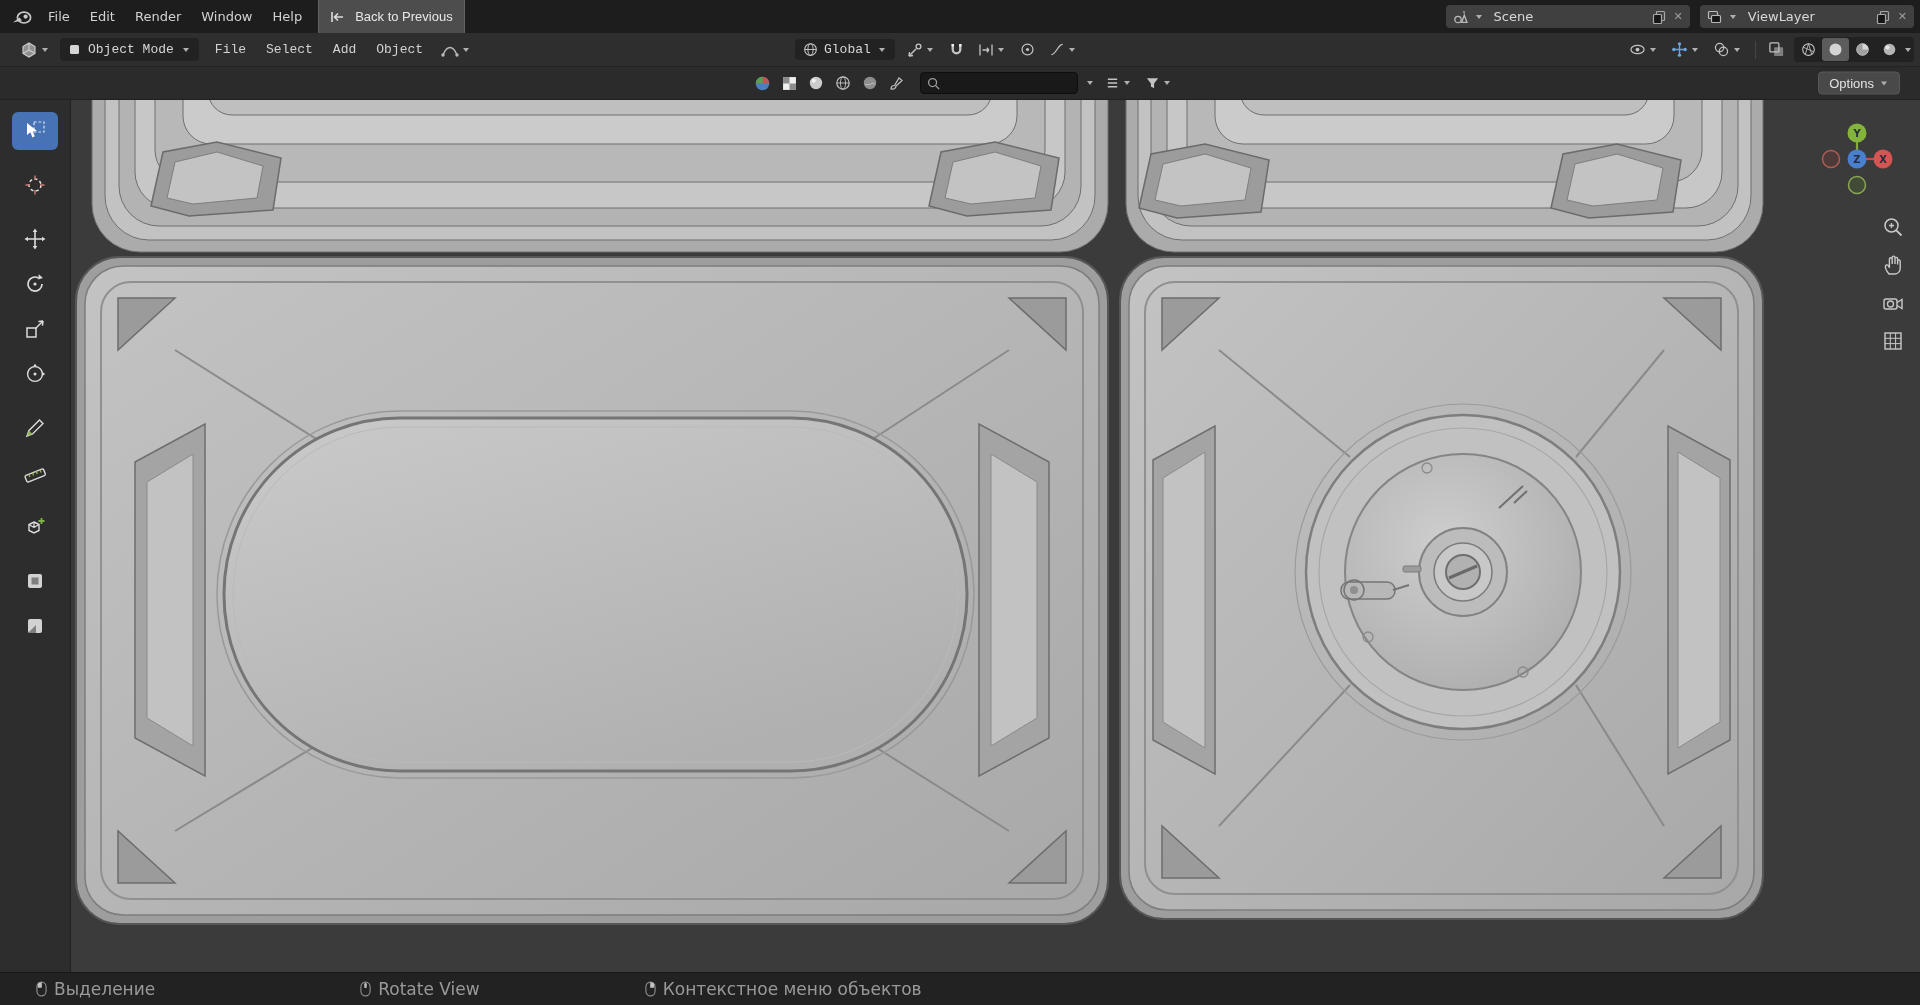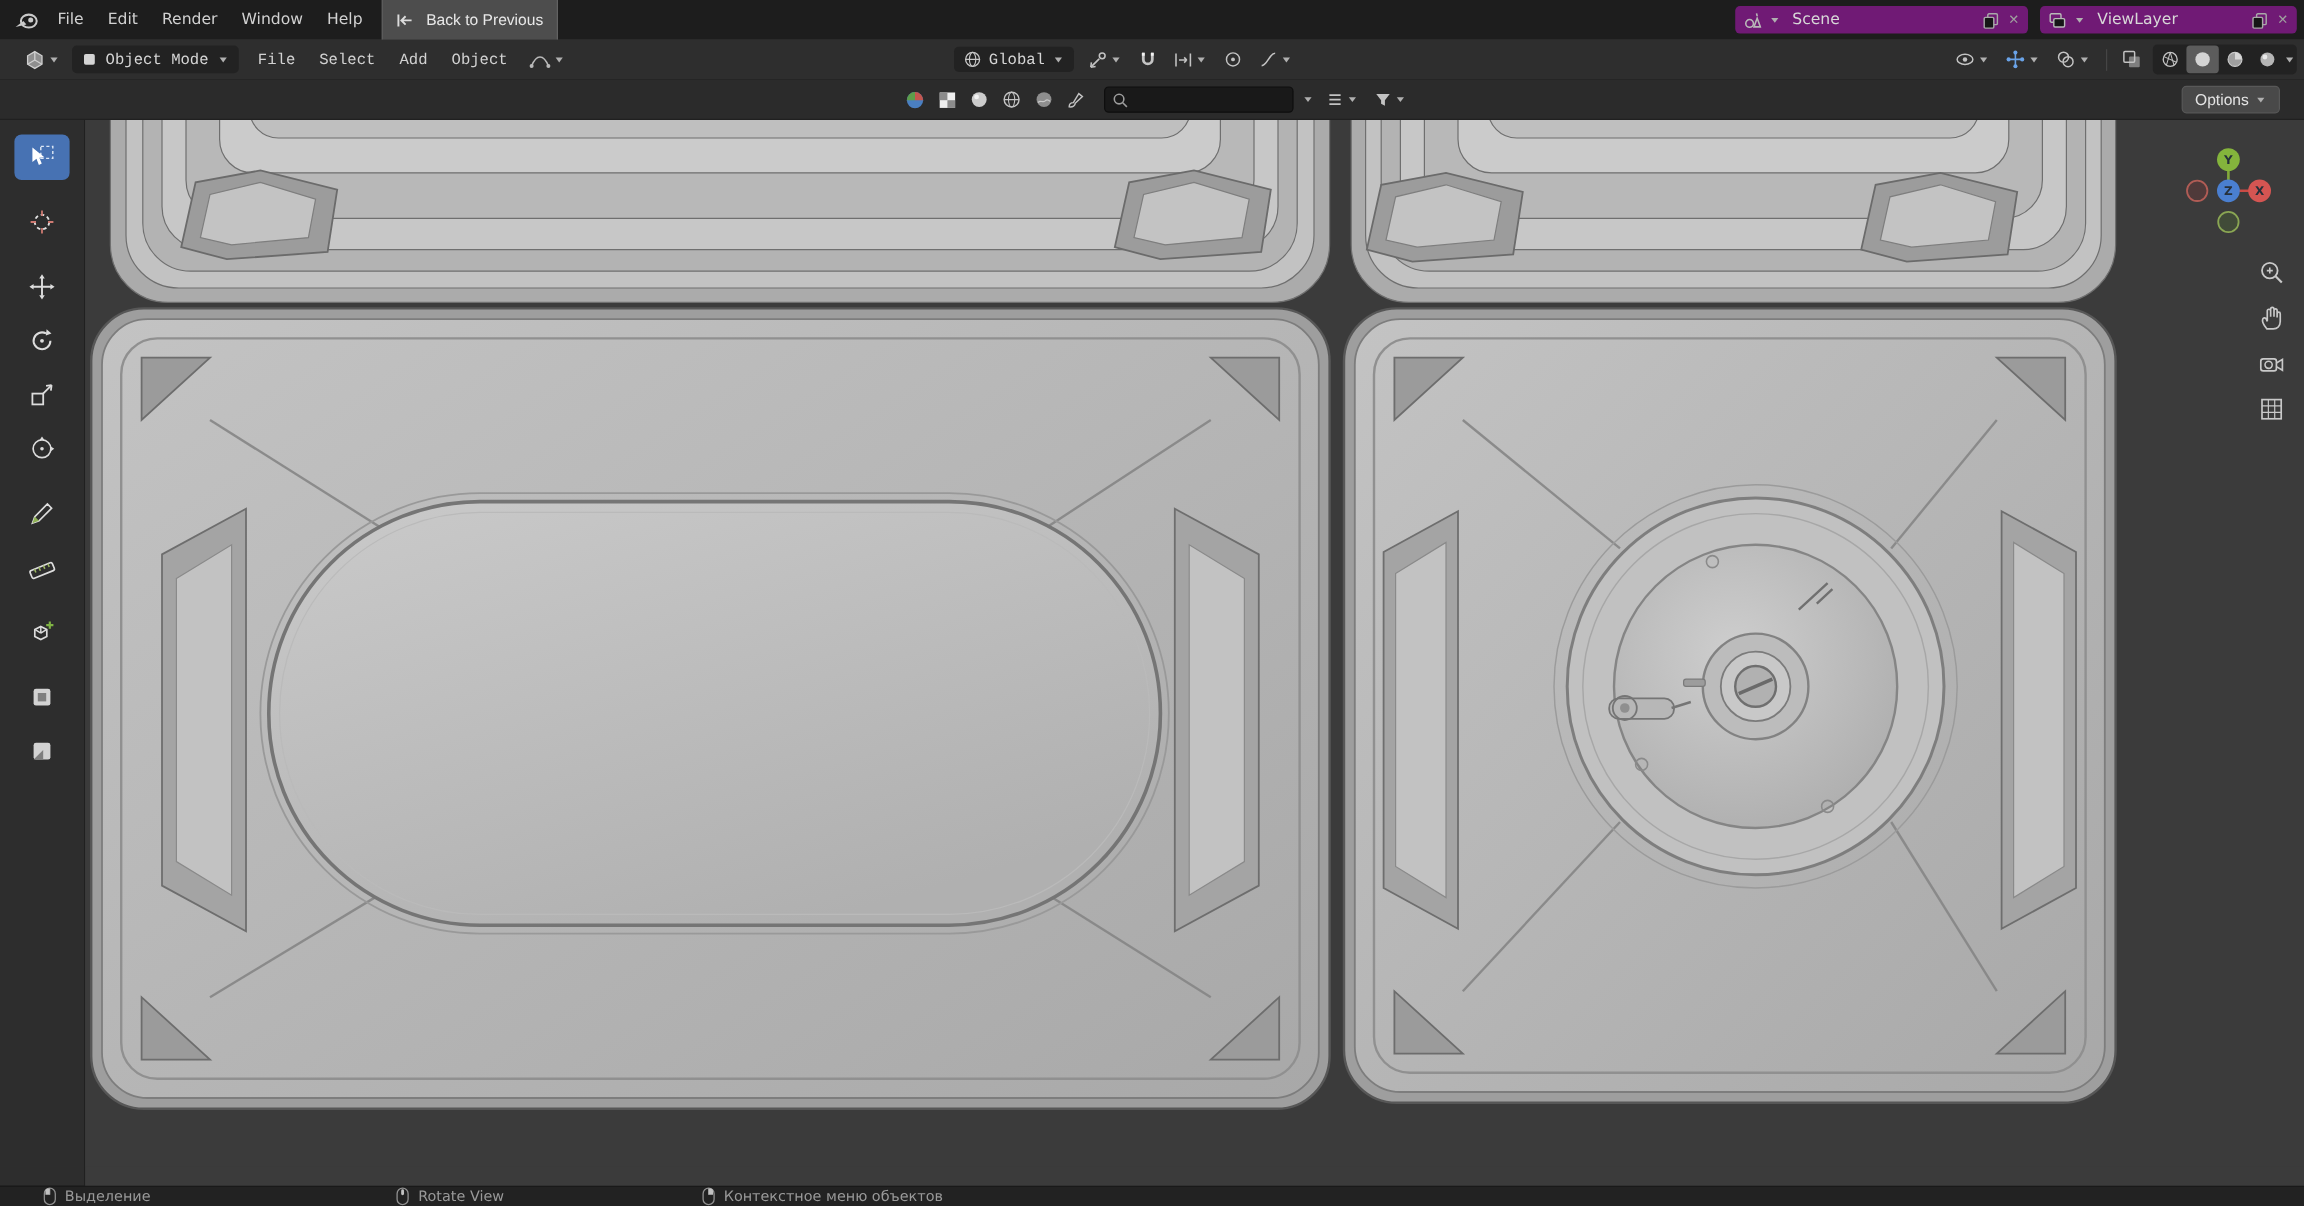--- a/index.html
+++ b/index.html
@@ -8,21 +8,21 @@
     cursor:default; user-select:none; }
   .app{ display:flex; flex-direction:column; width:1920px; height:1005px; }
 
   
   .topbar{ height:33px; background:#1d1d1d; display:flex; align-items:center; padding:0 6px; flex:none; }
   .logo{ width:32px; display:flex; justify-content:center; align-items:center; }
   .menu-item{ padding:4px 10px; border-radius:4px; color:#d2d2d2; }
   .back-btn{ margin-left:6px; display:flex; align-items:center; gap:11px; background:#4d4d4d;
     border:1px solid #626262; border-radius:4px; padding:20px 11px; color:#e8e8e8; font-size:13px; }
   .topbar-right{ margin-left:auto; display:flex; align-items:center; gap:10px; }
-  .selector{ display:flex; align-items:center; gap:4px; background:#701a75; border-radius:4px; padding:2px 5px; }
+  .selector{ display:flex; align-items:center; gap:4px; background:#404040; border-radius:4px; padding:2px 5px; }
   .sel-value{ color:#d8d8d8; padding:2px 6px; }
   .sel-btn{ display:flex; align-items:center; color:#9f9f9f; font-size:11px; padding:0 2px; }
   .chev{ display:inline-block; width:0; height:0; border-left:3.8px solid transparent;
     border-right:3.8px solid transparent; border-top:4.6px solid #b0b0b0; margin:0 2px; }
 
   
   .header-main{ height:34px; background:#2e2e2e; border-bottom:1px solid #232323;
     display:flex; align-items:center; padding:0 16px; flex:none; position:relative;font-family:Liberation Mono, monospace; }
   .editor-btn{ display:flex; align-items:center; gap:2px; padding:2px 4px; }
   .mode-field{ display:flex; align-items:center; gap:7px; background:#222222; border-radius:4px;
@@ -62,22 +62,22 @@
   .tool-btn.gap{ margin-top:9px; }
 
   .viewport{ flex:1; position:relative; background:#3b3b3b; overflow:hidden; }
   .scene-svg{ position:absolute; left:0; top:0; }
   .nav-gizmo{ position:absolute; top:19px; right:23px; width:80px; height:80px; }
   .nav-buttons{ position:absolute; top:112px; right:12px; display:flex; flex-direction:column; gap:8px; }
   .nav-btn{ width:30px; height:30px; display:flex; align-items:center; justify-content:center;
     border:none; background:transparent; border-radius:50%; }
 
   
-  .statusbar{ height:17px; background:#222222; border-top:1px solid #181818; flex:none;
-    display:flex; align-items:center; padding:0 10px; color:#999999; font-size:12px; }
+  .statusbar{ height:33px; background:#222222; border-top:1px solid #181818; flex:none;
+    display:flex; align-items:center; padding:0 10px; color:#999999; font-size:17px; }
   .hint{ display:flex; align-items:center; gap:7px; }
   .stats{ margin-left:auto; color:#8d8d8d; white-space:nowrap; }
   .gz-label{ font-size:10px; font-weight:bold; fill:#26303a; }
 </style>
 </head>
 <body>
 
 <div class="app">
 
   <header class="topbar">

